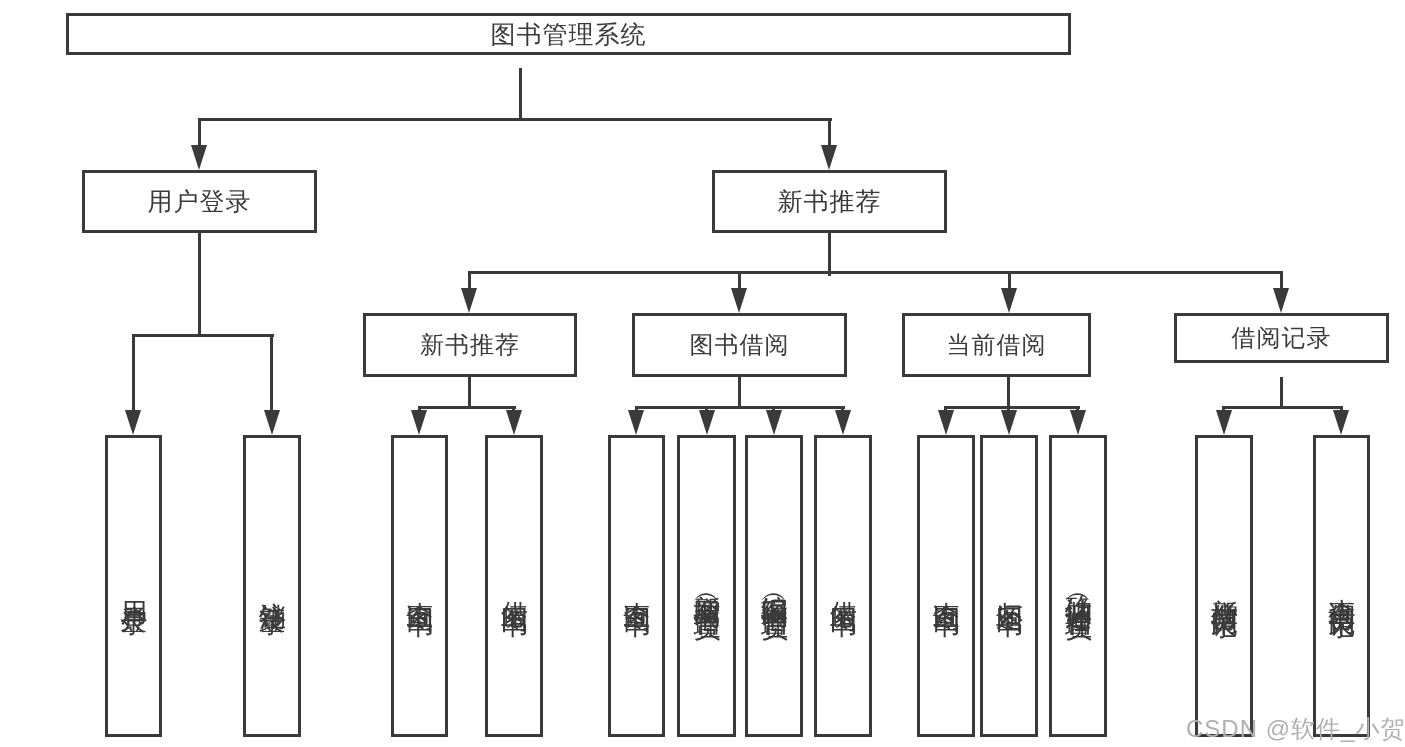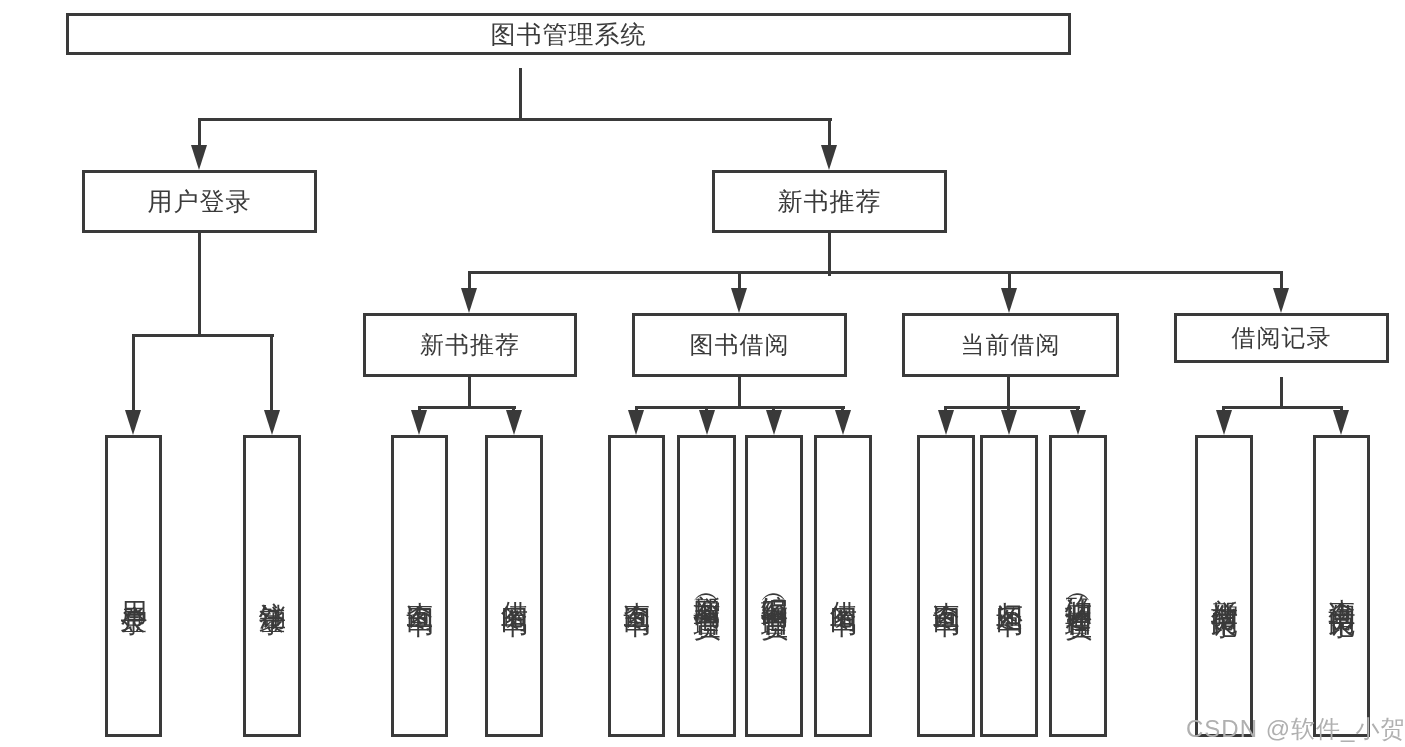--- a/index.html
+++ b/index.html
@@ -53,21 +53,21 @@
   <div class="box h" style="left:712px;top:170px;width:235px;height:63px;">
     <span>新书推荐</span>
   </div>
 
   <div class="box h" style="left:363px;top:313px;width:214px;height:64px;font-size:24px;">
     <span>新书推荐</span>
   </div>
   <div class="box h" style="left:632px;top:313px;width:215px;height:64px;font-size:24px;">
     <span>图书借阅</span>
   </div>
-  <div class="box h" style="left:902px;top:313px;width:217px;height:64px;font-size:24px;">
+  <div class="box h" style="left:902px;top:313px;width:189px;height:64px;font-size:24px;">
     <span>当前借阅</span>
   </div>
   <div class="box h" style="left:1174px;top:313px;width:215px;height:50px;font-size:24px;">
     <span>借阅记录</span>
   </div>
 
   <div class="box v" style="left:105px;top:435px;width:57px;height:302px;">
     <span>用户登录</span>
   </div>
   <div class="box v" style="left:243px;top:435px;width:58px;height:302px;">

